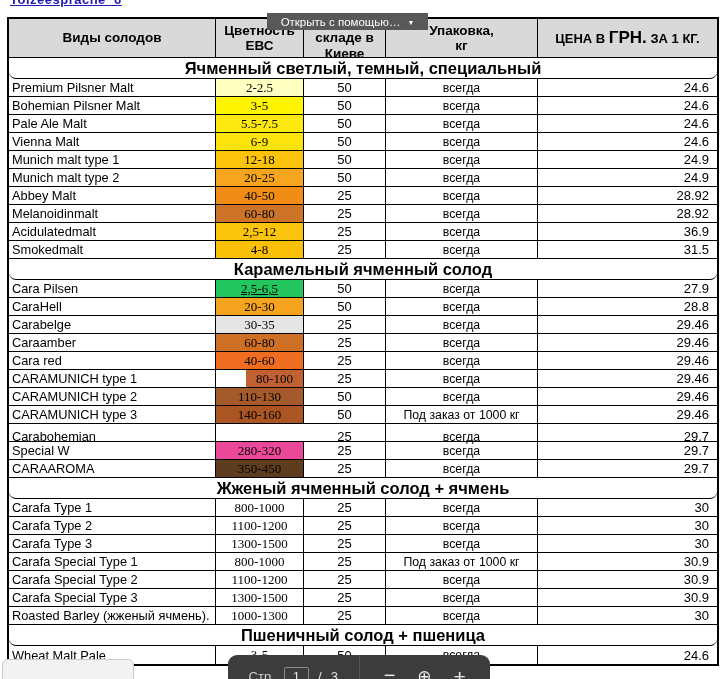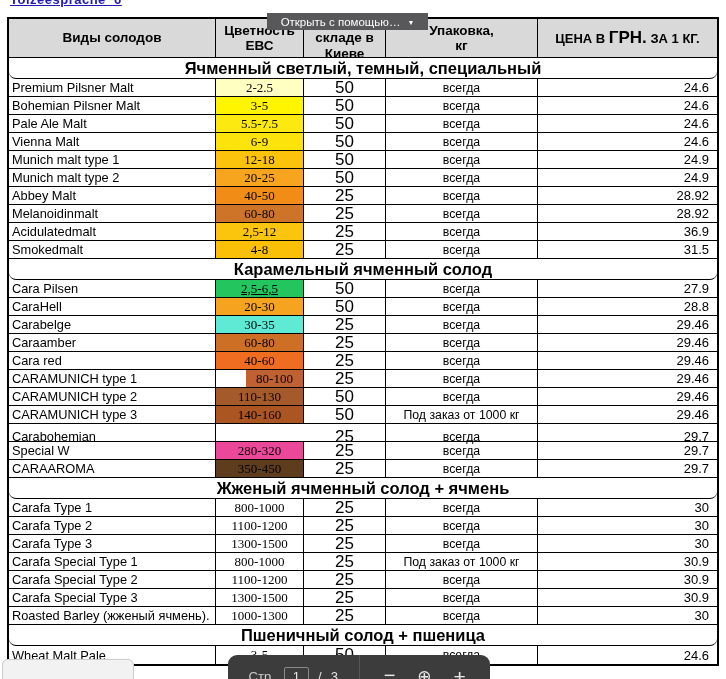--- a/index.html
+++ b/index.html
@@ -37,21 +37,21 @@
 
   .section-row{
     height:20px;border-bottom:1px solid #000;font-weight:bold;font-size:16.5px;
     display:flex;align-items:center;justify-content:center;line-height:20px;background:#fff;border-radius:7px;
   }
   .data-row{height:18px;border-bottom:1px solid #000}
   .data-row:last-child,.section-row:last-child{border-bottom:none}
 
   .name-cell{padding-left:3px;font-size:12.8px}
   .ebc-cell{justify-content:center;font-family:"Liberation Serif",serif;font-size:13px}
-  .pack-cell{justify-content:center;font-size:17px}
+  .pack-cell{justify-content:center;font-size:13px}
   .stock-cell{justify-content:center;font-size:12.3px}
   .price-cell{justify-content:flex-end;padding-right:8px;font-size:13px}
 
   
   .bottom-toolbar{
     position:absolute;left:228px;top:655px;width:262px;height:42px;z-index:6;
     background:#3c3c3c;border-radius:9px 9px 0 0;color:#e6e6e6;
     display:flex;align-items:center;font-size:13px;
   }
   .tb-left{display:flex;align-items:center;gap:9px;justify-content:center;flex:1}
@@ -187,21 +187,21 @@
       </div>
       <div class="grid-row data-row">
         <div class="cell name-cell">CaraHell</div>
         <div class="cell ebc-cell" style="background: rgb(246, 164, 31);">20-30</div>
         <div class="cell pack-cell">50</div>
         <div class="cell stock-cell">всегда</div>
         <div class="cell price-cell">28.8</div>
       </div>
       <div class="grid-row data-row">
         <div class="cell name-cell">Carabelge</div>
-        <div class="cell ebc-cell" style="background: #5eead4;">30-35</div>
+        <div class="cell ebc-cell" style="background: #e5e5e5;">30-35</div>
         <div class="cell pack-cell">25</div>
         <div class="cell stock-cell">всегда</div>
         <div class="cell price-cell">29.46</div>
       </div>
       <div class="grid-row data-row">
         <div class="cell name-cell">Caraamber</div>
         <div class="cell ebc-cell" style="background: rgb(205, 112, 38);">60-80</div>
         <div class="cell pack-cell">25</div>
         <div class="cell stock-cell">всегда</div>
         <div class="cell price-cell">29.46</div>

